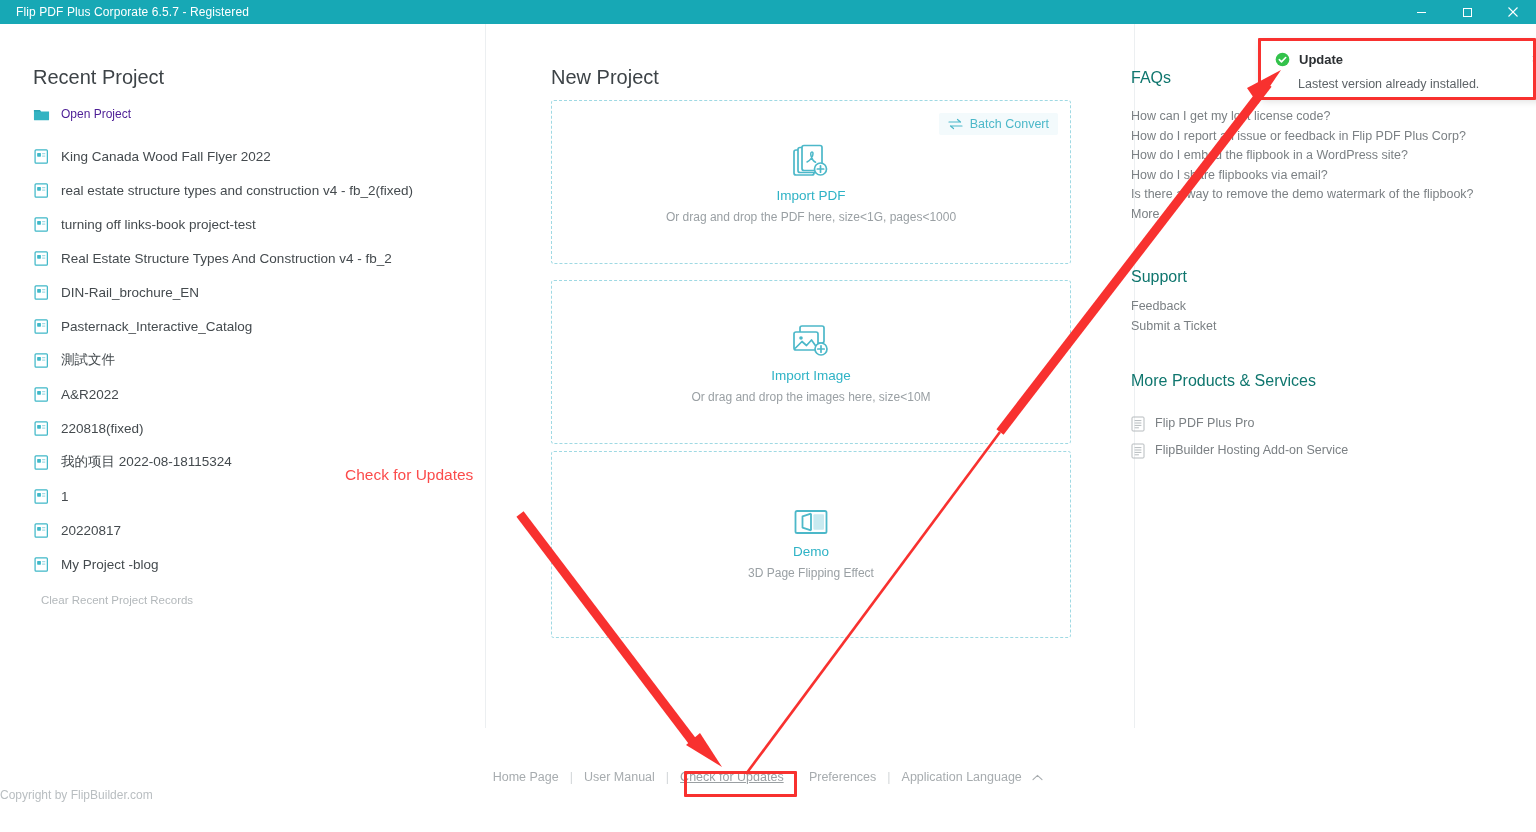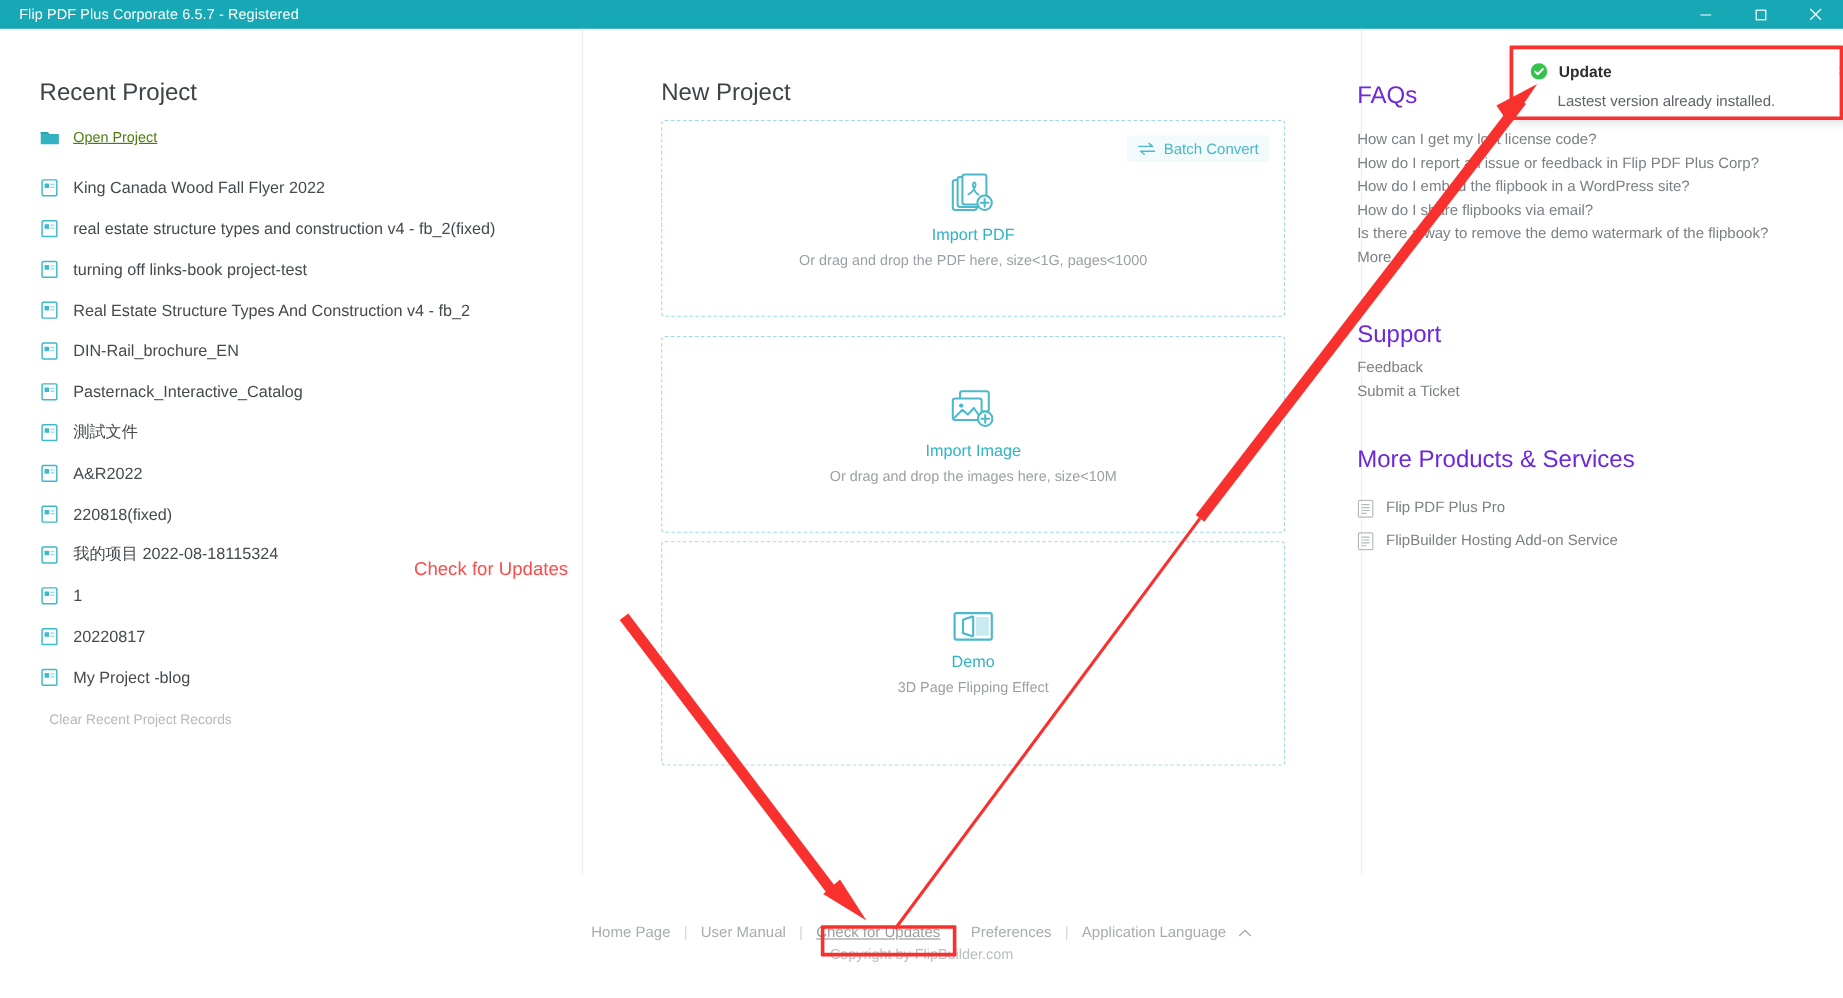--- a/index.html
+++ b/index.html
@@ -37,21 +37,21 @@
   }
 
   
   .recent-head { position: absolute; left: 33px; top: 42px; }
   .recent-list { position: absolute; left: 33px; top: 75px; width: 400px; }
   .rp-row {
     display: flex; align-items: center; height: 34px; gap: 11px;
   }
   .rp-row.open-row { height: 30px; }
   .rp-label { font-size: 13.5px; color: #444a4e; white-space: nowrap; }
-  .rp-row.open-row .rp-label { font-size: 12px; color: #4d7c0f; text-decoration: underline; }
+  .rp-row.open-row .rp-label { font-size: 12px; color: #4c1d95; }
   .rp-icon { width: 17px; height: 17px; flex: 0 0 17px; display: block; }
   .rp-gap { height: 10px; }
   .clear-recent {
     position: absolute; left: 41px; top: 570px;
     font-size: 11.5px; color: #b3b8bb;
   }
 
   
   .np-head { position: absolute; left: 65px; top: 42px; }
   .card {
@@ -68,35 +68,35 @@
   .card-title { font-size: 13.5px; color: #2fb3c6; line-height: 18px; }
   .card-sub   { font-size: 12px; color: #9aa0a4; margin-top: 5px; }
   .batch {
     position: absolute; right: 12px; top: 12px;
     display: flex; align-items: center; gap: 7px;
     background: #f3fafc; padding: 4px 9px; border-radius: 2px;
   }
   .batch-label { font-size: 12.5px; color: #4cb8c9; }
 
   
-  .rc-head { position: absolute; left: 36px; font-size: 20px; color: #6d28d9; }
+  .rc-head { position: absolute; left: 36px; font-size: 16px; color: #0f766e; }
   #faq-head     { top: 45px; }
   #support-head { top: 244px; }
   #more-head    { top: 348px; }
   .rc-list { position: absolute; left: 36px; }
   #faq-list     { top: 83px; }
   #support-list { top: 273px; }
   #more-list    { top: 386px; }
   .rc-item { font-size: 12.5px; color: #7b8084; line-height: 19.5px; white-space: nowrap; }
   .rc-item.prod { display: flex; align-items: center; gap: 10px; height: 27px; line-height: 27px; }
   .doc-icon { width: 14px; height: 16px; flex: 0 0 14px; display: block; }
 
   
   .footer {
-    position: absolute; left: 0; top: 770px; width: 1536px; text-align: center;
+    position: absolute; left: 0; top: 770px; width: 1536px; text-align: left;
   }
   .footer-links {
     display: flex; align-items: center; justify-content: center; gap: 0;
     font-size: 12.5px; color: #a7acaf;
   }
   .f-link { padding: 0 11px; color: #a7acaf; white-space: nowrap; }
   .f-link.active { color: #9a9fa2; text-decoration: underline; }
   .f-sep { color: #d3d7d9; }
   .chev-up { margin-left: 7px; display: inline-block; }
   .copyright { margin-top: 4px; font-size: 12px; color: #b9bec1; }

